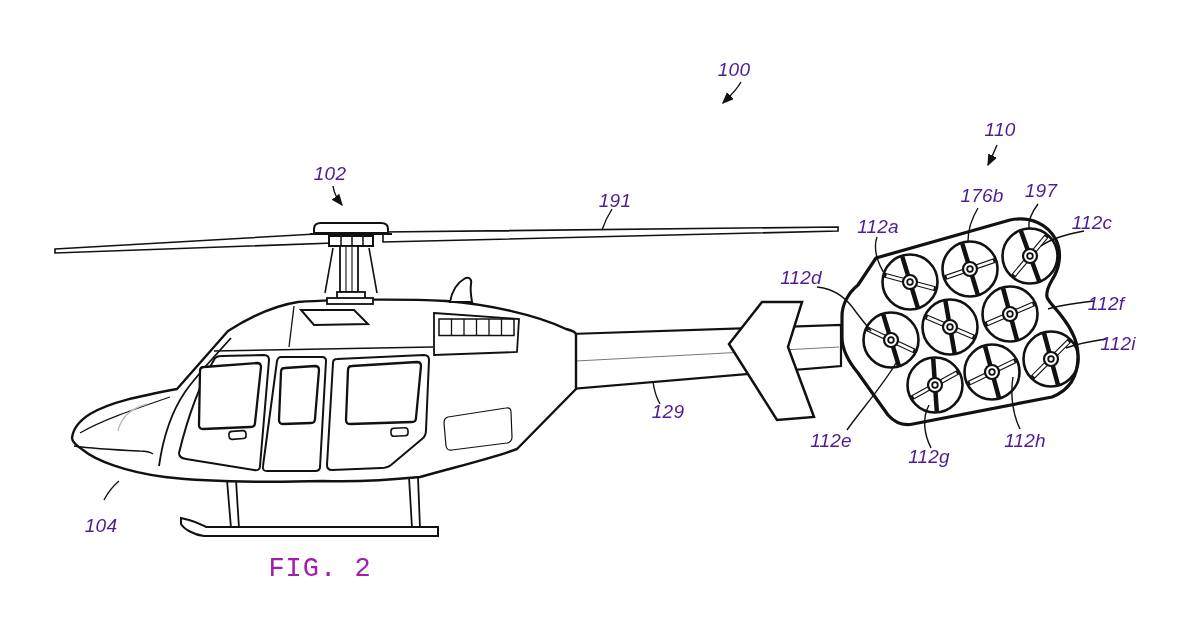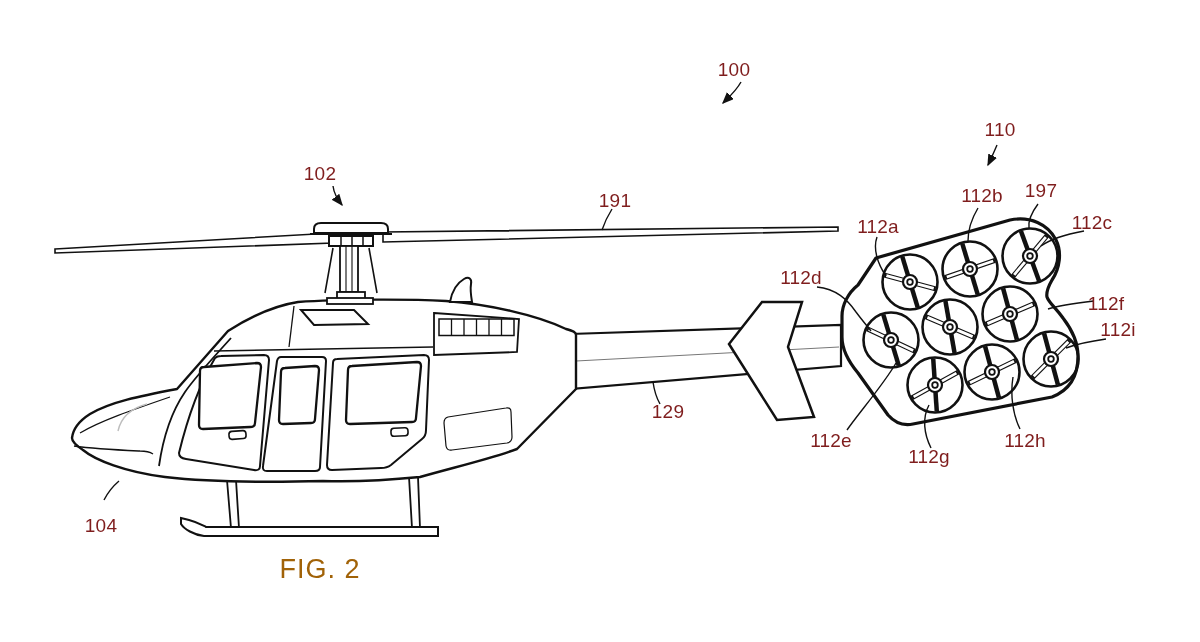--- a/index.html
+++ b/index.html
@@ -1,22 +1,22 @@
 <!DOCTYPE html>
 <html><head>
 <meta charset="utf-8">
 <style>
   html,body{margin:0;padding:0;background:#fff;}
   #stage{position:relative;width:1200px;height:642px;background:#ffffff;overflow:hidden;
          font-family:"Liberation Sans",sans-serif;}
   #drawing{position:absolute;left:0;top:0;}
-  .ref{position:absolute;transform:translate(-50%,-50%);font-size:19px;color:#7f1d1d;
-       letter-spacing:.2px;white-space:nowrap;user-select:none;}
+  .ref{position:absolute;transform:translate(-50%,-50%);font-size:19px;color:#4c1d95;
+       letter-spacing:.2px;white-space:nowrap;user-select:none;font-style:italic;}
   .caption{position:absolute;transform:translate(-50%,-50%);
-       font-family:Liberation Sans, sans-serif;font-size:27px;color:#a16207;letter-spacing:1px;}
+       font-family:Liberation Mono, monospace;font-size:27px;color:#a21caf;letter-spacing:1px;}
 </style>
 </head>
 <body>
 
 <div id="stage">
 
 <svg id="drawing" width="1200" height="642" viewBox="0 0 1200 642">
   <defs>
     <marker id="arrow" markerWidth="9" markerHeight="8" refX="7.5" refY="3.5" orient="auto">
       <path d="M0,0 L8.5,3.5 L0,7 Z" fill="#111"></path>
@@ -202,30 +202,30 @@
     <path d="M 817,287 C 836,289 847,299 856,312 C 862,320 867,326 871,331"></path>
     <path d="M 1094,301 C 1077,303 1060,305 1048,309"></path>
     <path d="M 1106,339 C 1092,341 1077,344 1066,348"></path>
     <path d="M 847,430 C 858,414 884,384 896,363"></path>
     <path d="M 931,448 C 924,434 922,418 929,405"></path>
     <path d="M 1020,429 C 1013,415 1010,395 1013,377"></path>
   </g>
 </svg>
 
 <div class="ref" style="left:734px;top:70px">100</div>
-<div class="ref" style="left:320px;top:174px">102</div>
+<div class="ref" style="left:330px;top:174px">102</div>
 <div class="ref" style="left:101px;top:526px">104</div>
 <div class="ref" style="left:615px;top:201px">191</div>
 <div class="ref" style="left:668px;top:412px">129</div>
 <div class="ref" style="left:1000px;top:130px">110</div>
 <div class="ref" style="left:878px;top:227px">112a</div>
-<div class="ref" style="left:982px;top:196px">112b</div>
+<div class="ref" style="left:982px;top:196px">176b</div>
 <div class="ref" style="left:1041px;top:191px">197</div>
 <div class="ref" style="left:1092px;top:223px">112c</div>
 <div class="ref" style="left:801px;top:278px">112d</div>
 <div class="ref" style="left:1106px;top:304px">112f</div>
-<div class="ref" style="left:1118px;top:330px">112i</div>
+<div class="ref" style="left:1118px;top:344px">112i</div>
 <div class="ref" style="left:831px;top:441px">112e</div>
 <div class="ref" style="left:929px;top:457px">112g</div>
 <div class="ref" style="left:1025px;top:441px">112h</div>
 <div class="caption" style="left:320px;top:569px">FIG. 2</div>
 
 </div>
 
 </body></html>

